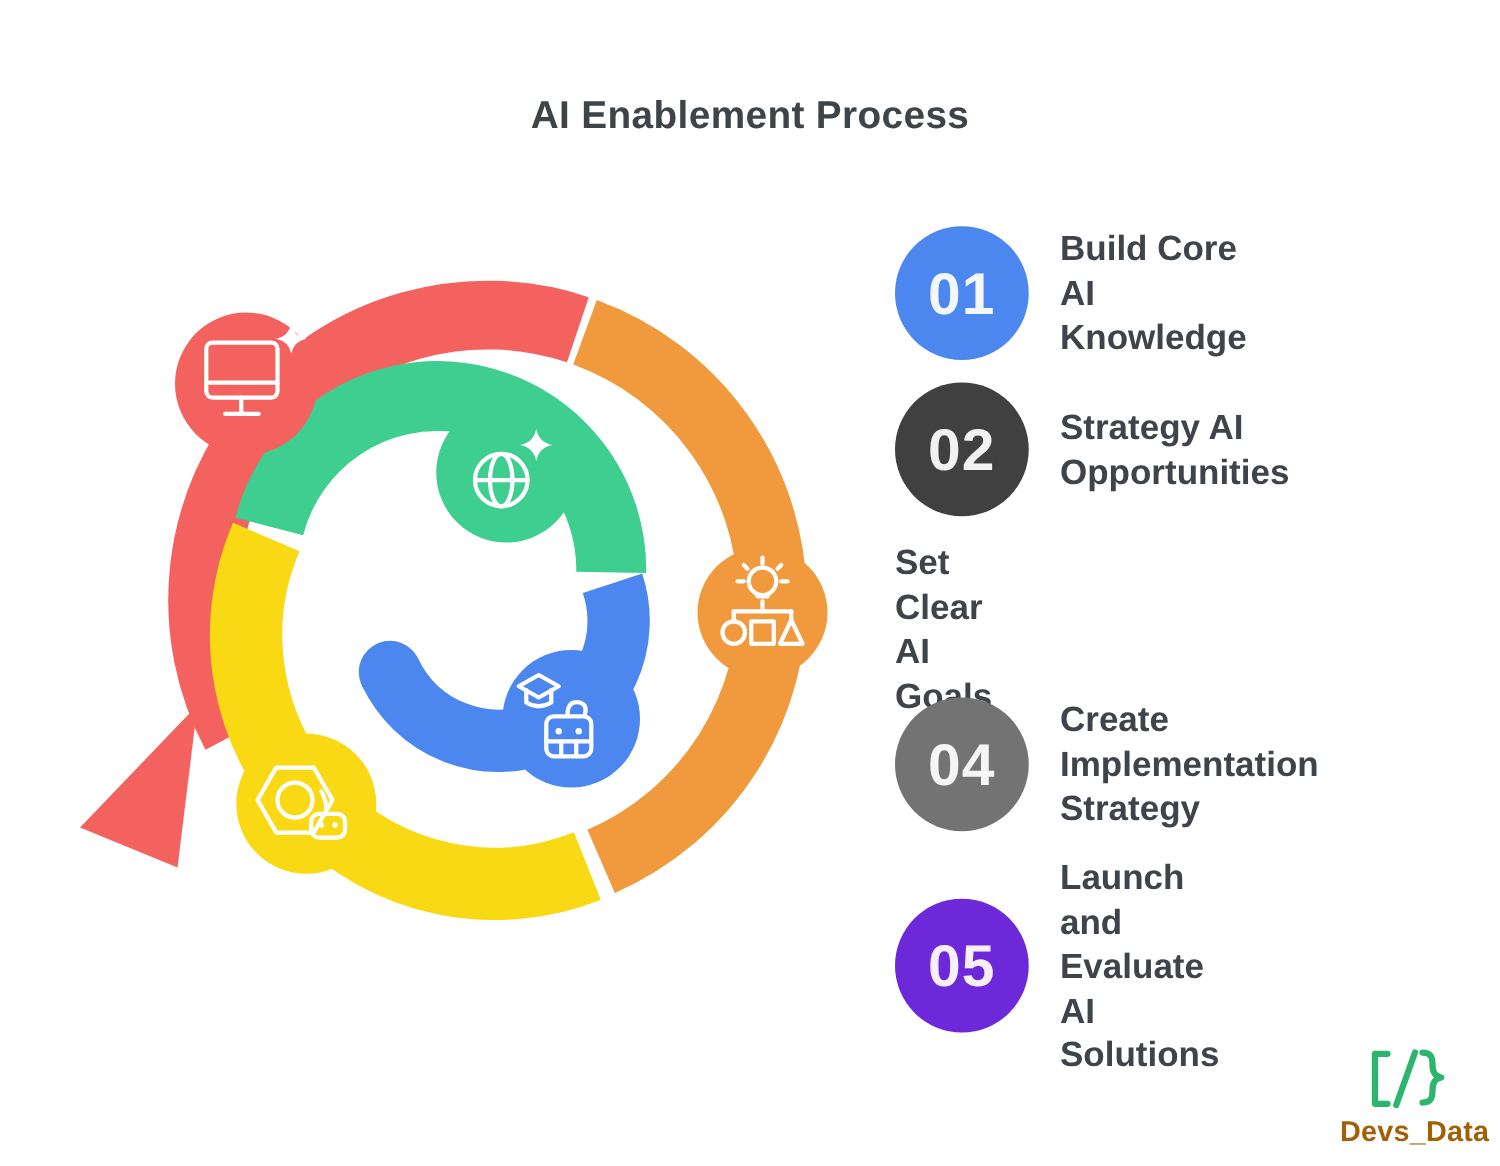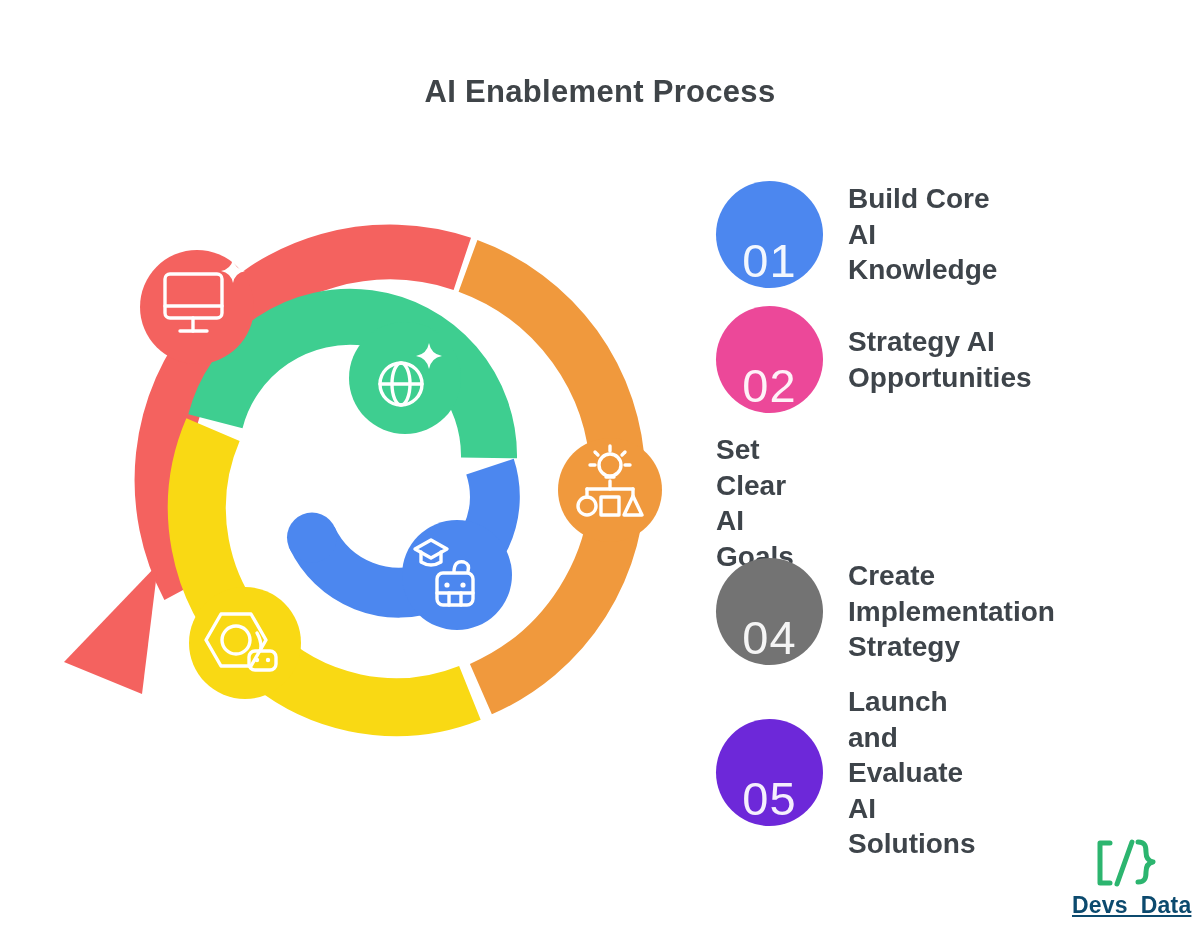--- a/index.html
+++ b/index.html
@@ -11,22 +11,22 @@
   .icon{stroke:#ffffff;fill:none;stroke-width:3.4;stroke-linecap:round;stroke-linejoin:round;}
   .icon .fill{fill:#ffffff;stroke:none;}
   .steps{position:absolute;left:0;top:0;}
   .step{position:absolute;left:716px;display:flex;align-items:center;gap:25px;}
   .step:nth-child(1){top:181px;}
   .step:nth-child(2){top:306px;}
   .step:nth-child(3){top:432px;}
   .step:nth-child(4){top:558px;}
   .step:nth-child(5){top:684px;}
   .num{width:107px;height:107px;border-radius:50%;flex:0 0 auto;
-       display:flex;align-items:flex-end;justify-content:center;
-       color:rgba(255,255,255,.93);font-size:47px;font-weight:400;letter-spacing:1px;}
+       display:flex;align-items:center;justify-content:center;
+       color:rgba(255,255,255,.93);font-size:47px;font-weight:700;letter-spacing:1px;}
   .label{max-width:345px;font-size:28px;line-height:1.27;color:#3E444A;font-weight:bold;}
   .logo{position:absolute;left:1072px;top:838px;width:110px;text-align:center;}
   .logo-text{font-size:23px;font-weight:700;letter-spacing:.2px;margin-top:2px;}
   .logo-svg{display:block;margin:0 auto;}
 </style>
 </head>
 <body>
 
 <div class="canvas">
 
@@ -105,21 +105,21 @@
   </svg>
 
   <div class="steps">
     <div class="step">
       <div class="num" style="background-color: rgb(76, 135, 239);">
           <span>01</span>
         </div>
       <div class="label">Build Core AI Knowledge</div>
     </div>
     <div class="step">
-      <div class="num" style="background-color: #ec4899;">
+      <div class="num" style="background-color: #404040;">
           <span>02</span>
         </div>
       <div class="label">Strategy AI Opportunities</div>
     </div>
     <div class="step">
       <div class="label">Set Clear AI Goals</div>
     </div>
     <div class="step">
       <div class="num" style="background-color: #737373;">
           <span>04</span>
@@ -135,16 +135,16 @@
   </div>
 
   <div class="logo">
     <svg class="logo-svg" width="64" height="52" viewBox="0 0 64 52">
       <g fill="none" stroke-width="5" stroke-linecap="round" stroke-linejoin="round" stroke="#2CB56F">
         <path d="M 15 5 H 5 V 45 H 15"></path>
         <path d="M 22 46 L 37 4"></path>
         <path d="M 43 4 C 50 4 51 8 51 14 C 51 20 53 23 58 24 C 53 25 51 28 51 34 C 51 40 50 44 43 44"></path>
       </g>
     </svg>
-    <div class="logo-text" style="color: #0c4a6e; text-decoration: underline;">Devs_Data</div>
+    <div class="logo-text" style="color: #a16207;">Devs_Data</div>
   </div>
 
 </div>
 
 </body></html>

